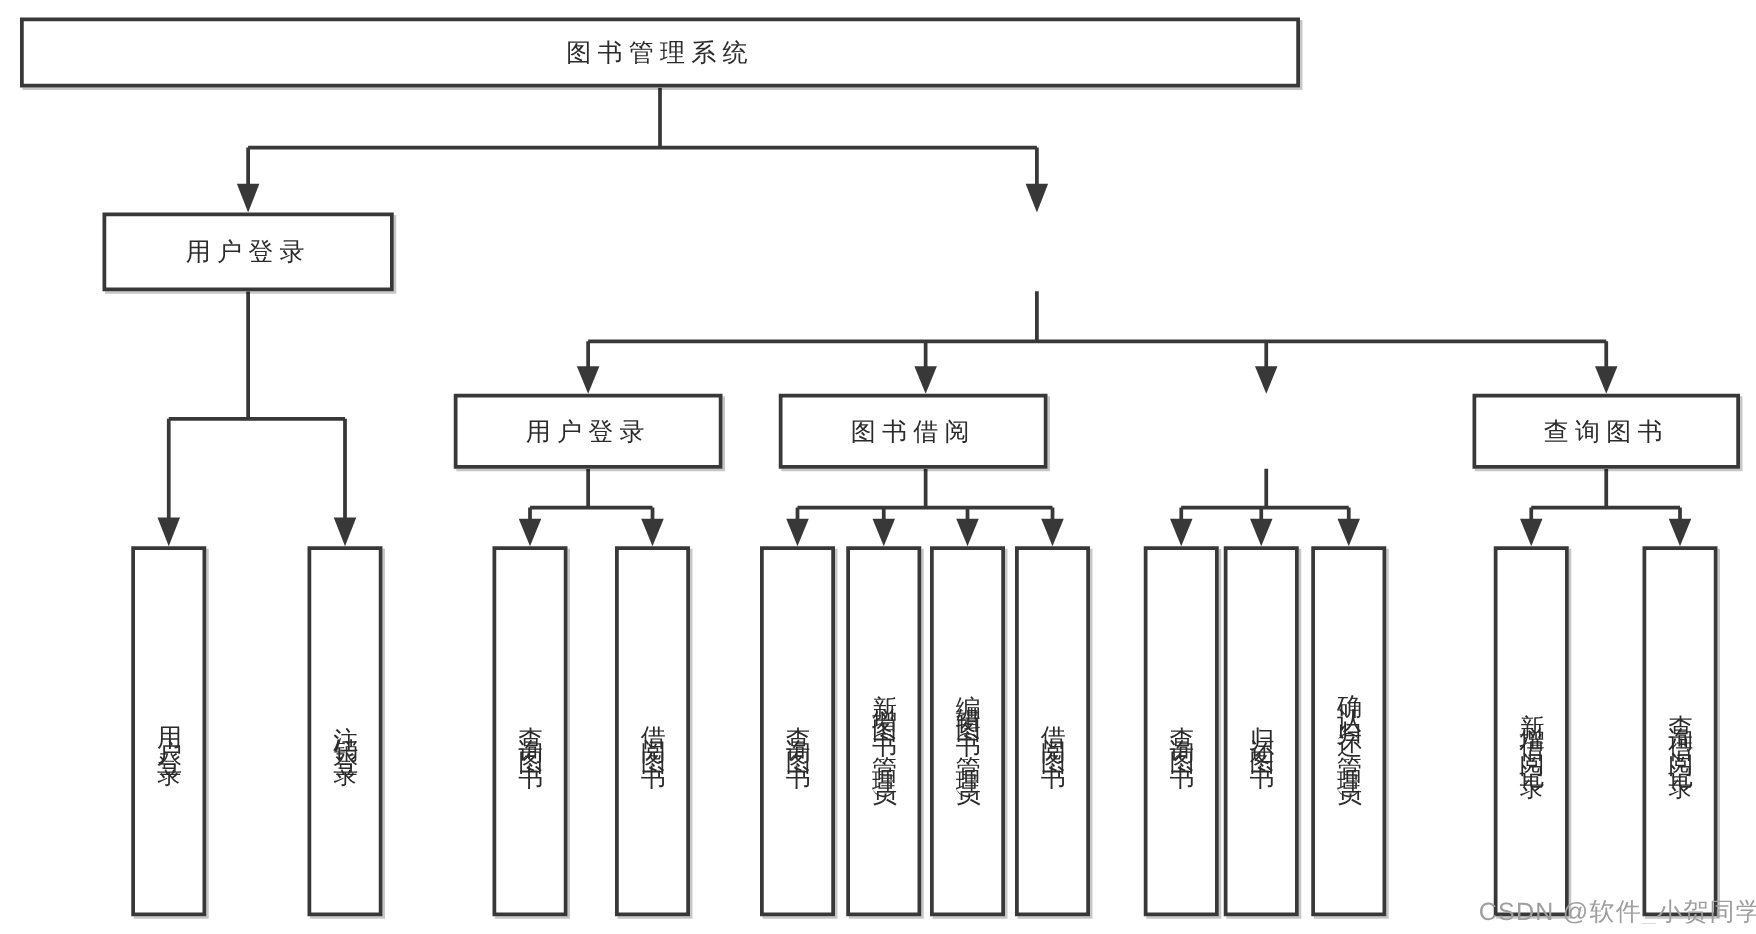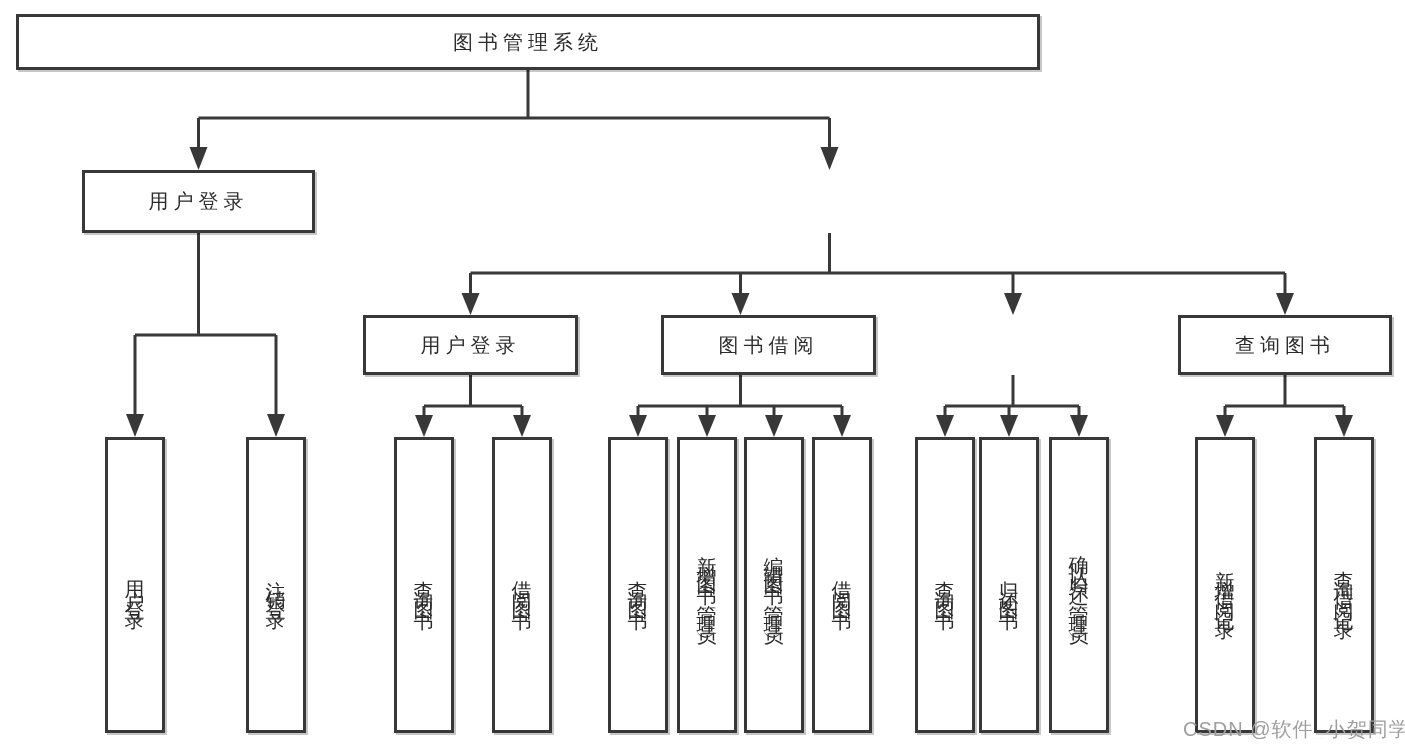--- a/index.html
+++ b/index.html
@@ -94,21 +94,21 @@
     <span>图书管理系统</span>
   </div>
 
   <div class="box h" style="left:82px;top:170px;width:233px;height:63px">
     <span>用户登录</span>
   </div>
 
   <div class="box h" style="left:363px;top:315px;width:215px;height:60px">
     <span>用户登录</span>
   </div>
-  <div class="box h" style="left:661px;top:315px;width:215px;height:60px">
+  <div class="box h" style="left:623px;top:315px;width:215px;height:60px">
     <span>图书借阅</span>
   </div>
   <div class="box h" style="left:1178px;top:315px;width:214px;height:60px">
     <span>查询图书</span>
   </div>
 
   <div class="box v" style="left:105px;top:437px;width:60px;height:296px">
     <span>用户登录</span>
   </div>
   <div class="box v" style="left:246px;top:437px;width:60px;height:296px">

